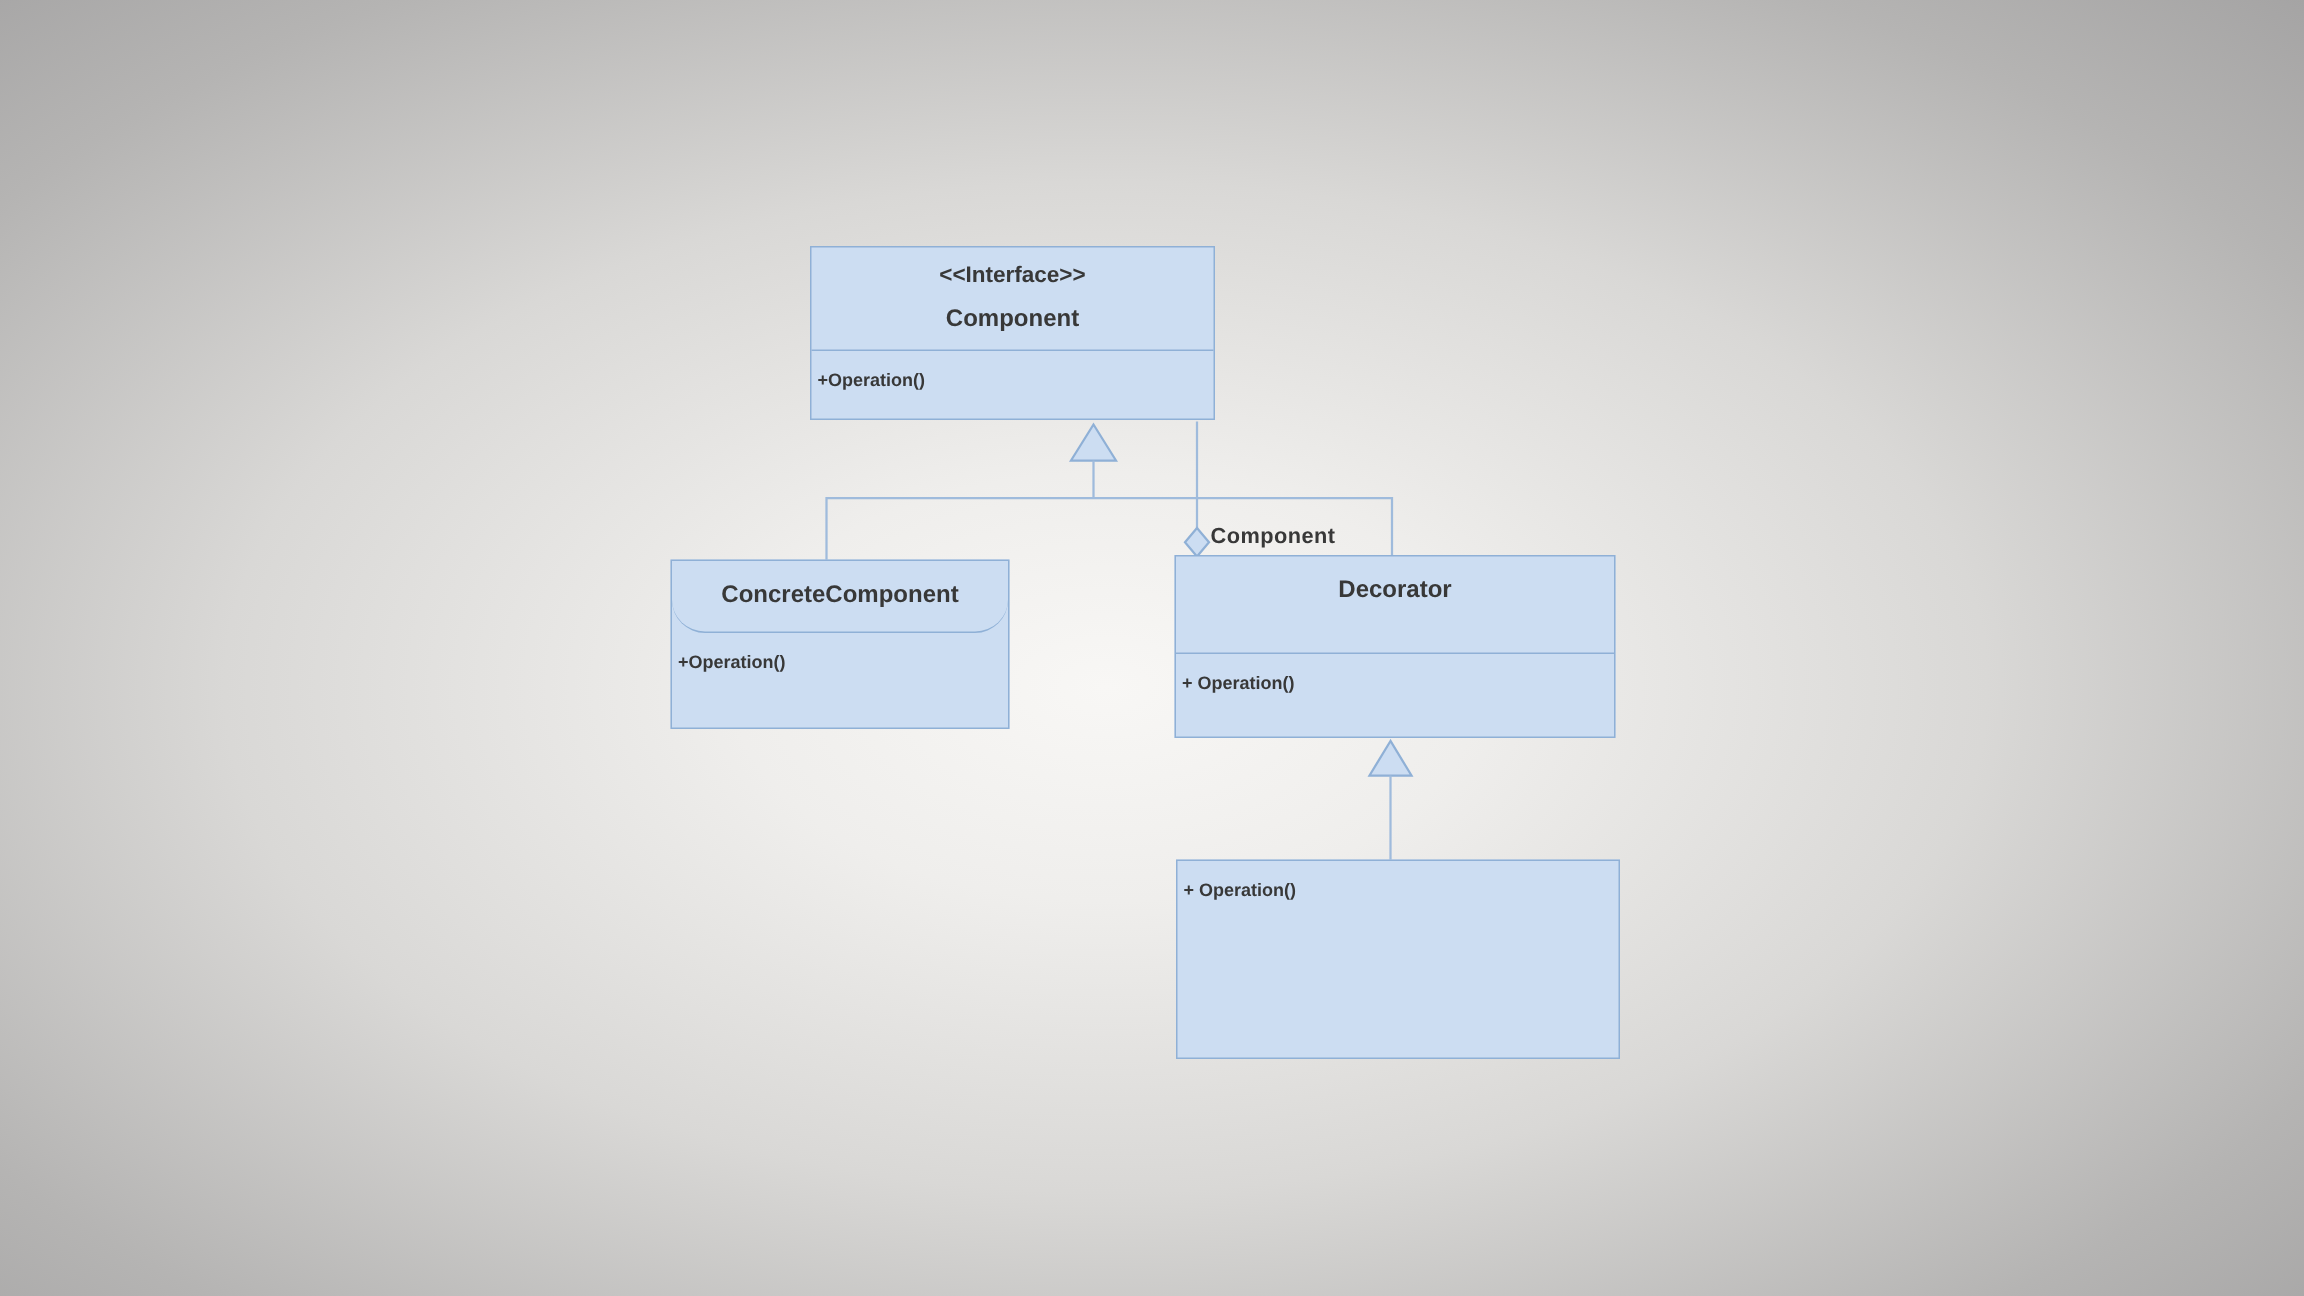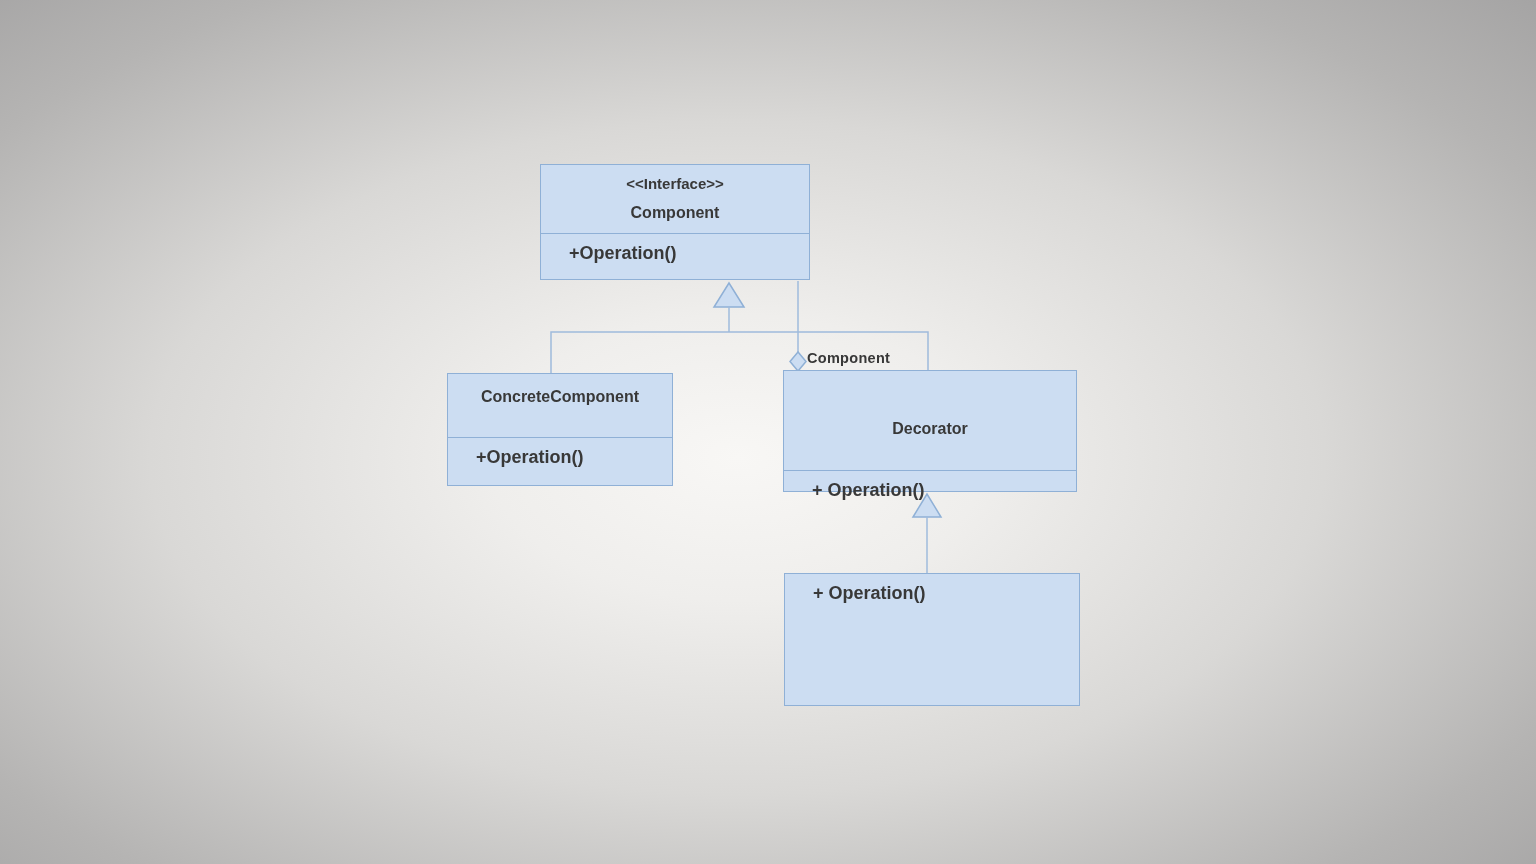--- a/index.html
+++ b/index.html
@@ -34,33 +34,33 @@
   }
   .uml-header .stereotype{
     font-size:15px;font-weight:700;line-height:29px;text-align:center;
   }
   .uml-header .class-name{
     line-height:29px;
   }
   .uml-header.single .class-name{line-height:22px;}
   .uml-body{
     box-sizing:border-box;
-    padding:6px 0 0 28px;
-    font-size:18px;
+    padding:6px 0 0 4px;
+    font-size:12px;
     font-weight:700;
     text-align:left;
   }
   .uml-body .method{line-height:26px;}
   
   #box-component{left:540px;top:164px;width:270px;height:116px;}
   #box-component .uml-header{height:69px;padding-top:4px;}
   #box-concrete-component{left:447px;top:373px;width:226px;height:113px;}
-  #box-concrete-component .uml-header{height:64px;}
+  #box-concrete-component .uml-header{height:48px;border-radius:22px;}
   #box-decorator{left:783px;top:370px;width:294px;height:122px;}
-  #box-decorator .uml-header{height:65px;margin-top:35px;}
+  #box-decorator .uml-header{height:65px;}
   #box-concrete-decorator{left:784px;top:573px;width:296px;height:133px;}
   #box-concrete-decorator .uml-header{height:67px;padding-top:10px;}
   .connector-layer{position:absolute;left:0;top:0;width:1536px;height:864px;pointer-events:none;}
   .connector-layer line, .connector-layer polyline{
     stroke:var(--connector);stroke-width:1.5;fill:none;
   }
   .connector-layer polygon{
     stroke:var(--box-border);stroke-width:1.5;fill:var(--box-fill);
   }
   .edge-label{

